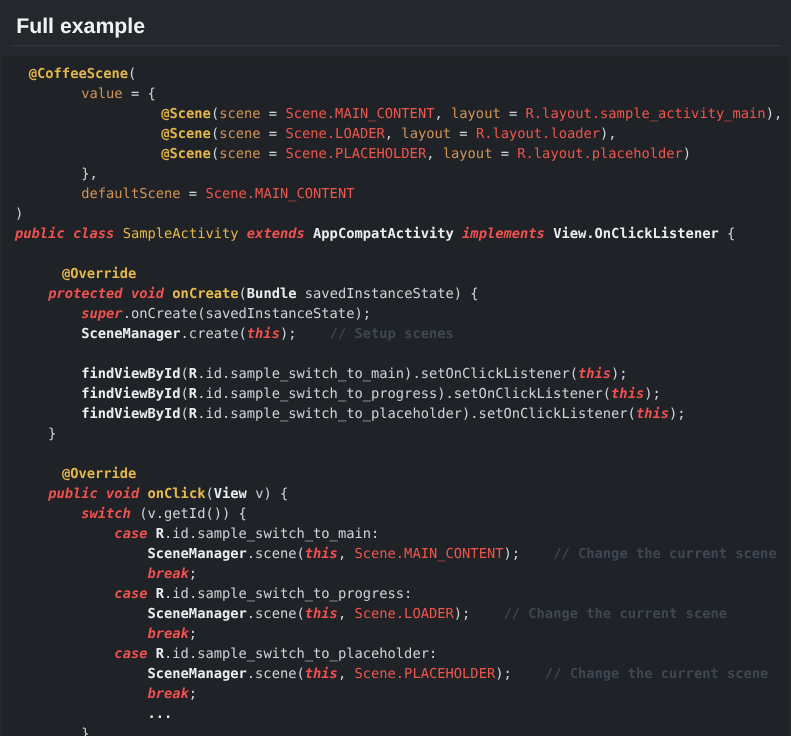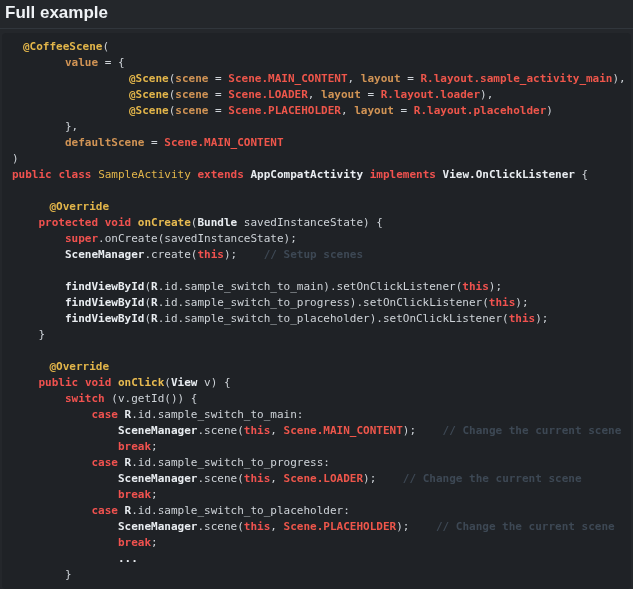--- a/index.html
+++ b/index.html
@@ -20,21 +20,21 @@
   html, body {
     margin: 0;
     padding: 0;
     width: 633px;
     height: 589px;
     background: var(--background);
     font-family: "Liberation Sans", sans-serif;
     overflow: hidden;
   }
   .section-heading {
-    margin: 0;
+    margin: 8px;
     padding: 3px 8px 5px 5px;
     font-size: 17px;
     font-weight: bold;
     color: var(--heading-text);
     border-bottom: 1px solid #31363c;
   }
   .code-block {
     display: block;
     margin: 4px 2px 0 2px;
     padding: 6px 8px 6px 10px;
@@ -44,26 +44,26 @@
     font-size: 11px;
     line-height: 16px;
     color: var(--plain);
     overflow: hidden;
   }
   .code-line {
     white-space: pre;
     height: 16px;
   }
   .tok-p      { color: var(--plain); }
-  .tok-kw     { color: var(--keyword); font-weight: bold; }
+  .tok-kw     { color: var(--keyword); font-weight: bold; font-style: italic; }
   .tok-ann    { color: var(--annotation); font-weight: bold; padding-left: 11px; }
   .tok-cls    { color: var(--class-name); font-weight: normal; }
   .tok-method { color: var(--method-name); font-weight: bold; }
-  .tok-param  { color: var(--parameter); font-weight: bold; }
-  .tok-const  { color: var(--constant); font-weight: bold; }
+  .tok-param  { color: var(--parameter); font-weight: normal; }
+  .tok-const  { color: var(--constant); font-weight: normal; }
   .tok-b      { color: var(--bold-identifier); font-weight: bold; margin-top: 24px; }
   .tok-cmt    { color: var(--comment); font-weight: bold; }
 </style>
 </head>
 <body>
 
 <h2 class="section-heading">Full example</h2>
 
 <pre class="code-block"><div class="code-line"><span class="tok-ann">@CoffeeScene</span><span class="tok-p">(</span></div><div class="code-line"><span class="tok-p">        </span><span class="tok-param">value</span><span class="tok-p"> = {</span></div><div class="code-line"><span class="tok-p">                </span><span class="tok-ann">@Scene</span><span class="tok-p">(</span><span class="tok-param">scene</span><span class="tok-p"> = </span><span class="tok-const">Scene.MAIN_CONTENT</span><span class="tok-p">, </span><span class="tok-param">layout</span><span class="tok-p"> = </span><span class="tok-const">R.layout.sample_activity_main</span><span class="tok-p">),</span></div><div class="code-line"><span class="tok-p">                </span><span class="tok-ann">@Scene</span><span class="tok-p">(</span><span class="tok-param">scene</span><span class="tok-p"> = </span><span class="tok-const">Scene.LOADER</span><span class="tok-p">, </span><span class="tok-param">layout</span><span class="tok-p"> = </span><span class="tok-const">R.layout.loader</span><span class="tok-p">),</span></div><div class="code-line"><span class="tok-p">                </span><span class="tok-ann">@Scene</span><span class="tok-p">(</span><span class="tok-param">scene</span><span class="tok-p"> = </span><span class="tok-const">Scene.PLACEHOLDER</span><span class="tok-p">, </span><span class="tok-param">layout</span><span class="tok-p"> = </span><span class="tok-const">R.layout.placeholder</span><span class="tok-p">)</span></div><div class="code-line"><span class="tok-p">        },</span></div><div class="code-line"><span class="tok-p">        </span><span class="tok-param">defaultScene</span><span class="tok-p"> = </span><span class="tok-const">Scene.MAIN_CONTENT</span></div><div class="code-line"><span class="tok-p">)</span></div><div class="code-line"><span class="tok-kw">public</span><span class="tok-p"> </span><span class="tok-kw">class</span><span class="tok-p"> </span><span class="tok-cls">SampleActivity</span><span class="tok-p"> </span><span class="tok-kw">extends</span><span class="tok-p"> </span><span class="tok-b">AppCompatActivity</span><span class="tok-p"> </span><span class="tok-kw">implements</span><span class="tok-p"> </span><span class="tok-b">View.OnClickListener</span><span class="tok-p"> {</span></div><div class="code-line">&nbsp;</div><div class="code-line"><span class="tok-p">    </span><span class="tok-ann">@Override</span></div><div class="code-line"><span class="tok-p">    </span><span class="tok-kw">protected</span><span class="tok-p"> </span><span class="tok-kw">void</span><span class="tok-p"> </span><span class="tok-method">onCreate</span><span class="tok-p">(</span><span class="tok-b">Bundle</span><span class="tok-p"> savedInstanceState) {</span></div><div class="code-line"><span class="tok-p">        </span><span class="tok-kw">super</span><span class="tok-p">.onCreate(savedInstanceState);</span></div><div class="code-line"><span class="tok-p">        </span><span class="tok-b">SceneManager</span><span class="tok-p">.create(</span><span class="tok-kw">this</span><span class="tok-p">);</span><span class="tok-cmt">    // Setup scenes</span></div><div class="code-line">&nbsp;</div><div class="code-line"><span class="tok-p">        </span><span class="tok-b">findViewById</span><span class="tok-p">(</span><span class="tok-b">R</span><span class="tok-p">.id.sample_switch_to_main).setOnClickListener(</span><span class="tok-kw">this</span><span class="tok-p">);</span></div><div class="code-line"><span class="tok-p">        </span><span class="tok-b">findViewById</span><span class="tok-p">(</span><span class="tok-b">R</span><span class="tok-p">.id.sample_switch_to_progress).setOnClickListener(</span><span class="tok-kw">this</span><span class="tok-p">);</span></div><div class="code-line"><span class="tok-p">        </span><span class="tok-b">findViewById</span><span class="tok-p">(</span><span class="tok-b">R</span><span class="tok-p">.id.sample_switch_to_placeholder).setOnClickListener(</span><span class="tok-kw">this</span><span class="tok-p">);</span></div><div class="code-line"><span class="tok-p">    }</span></div><div class="code-line">&nbsp;</div><div class="code-line"><span class="tok-p">    </span><span class="tok-ann">@Override</span></div><div class="code-line"><span class="tok-p">    </span><span class="tok-kw">public</span><span class="tok-p"> </span><span class="tok-kw">void</span><span class="tok-p"> </span><span class="tok-method">onClick</span><span class="tok-p">(</span><span class="tok-b">View</span><span class="tok-p"> v) {</span></div><div class="code-line"><span class="tok-p">        </span><span class="tok-kw">switch</span><span class="tok-p"> (v.getId()) {</span></div><div class="code-line"><span class="tok-p">            </span><span class="tok-kw">case</span><span class="tok-p"> </span><span class="tok-b">R</span><span class="tok-p">.id.sample_switch_to_main:</span></div><div class="code-line"><span class="tok-p">                </span><span class="tok-b">SceneManager</span><span class="tok-p">.scene(</span><span class="tok-kw">this</span><span class="tok-p">, </span><span class="tok-const">Scene.MAIN_CONTENT</span><span class="tok-p">);</span><span class="tok-cmt">    // Change the current scene</span></div><div class="code-line"><span class="tok-p">                </span><span class="tok-kw">break</span><span class="tok-p">;</span></div><div class="code-line"><span class="tok-p">            </span><span class="tok-kw">case</span><span class="tok-p"> </span><span class="tok-b">R</span><span class="tok-p">.id.sample_switch_to_progress:</span></div><div class="code-line"><span class="tok-p">                </span><span class="tok-b">SceneManager</span><span class="tok-p">.scene(</span><span class="tok-kw">this</span><span class="tok-p">, </span><span class="tok-const">Scene.LOADER</span><span class="tok-p">);</span><span class="tok-cmt">    // Change the current scene</span></div><div class="code-line"><span class="tok-p">                </span><span class="tok-kw">break</span><span class="tok-p">;</span></div><div class="code-line"><span class="tok-p">            </span><span class="tok-kw">case</span><span class="tok-p"> </span><span class="tok-b">R</span><span class="tok-p">.id.sample_switch_to_placeholder:</span></div><div class="code-line"><span class="tok-p">                </span><span class="tok-b">SceneManager</span><span class="tok-p">.scene(</span><span class="tok-kw">this</span><span class="tok-p">, </span><span class="tok-const">Scene.PLACEHOLDER</span><span class="tok-p">);</span><span class="tok-cmt">    // Change the current scene</span></div><div class="code-line"><span class="tok-p">                </span><span class="tok-kw">break</span><span class="tok-p">;</span></div><div class="code-line"><span class="tok-p">                </span><span class="tok-b">...</span></div><div class="code-line"><span class="tok-p">        }</span></div></pre>
 

